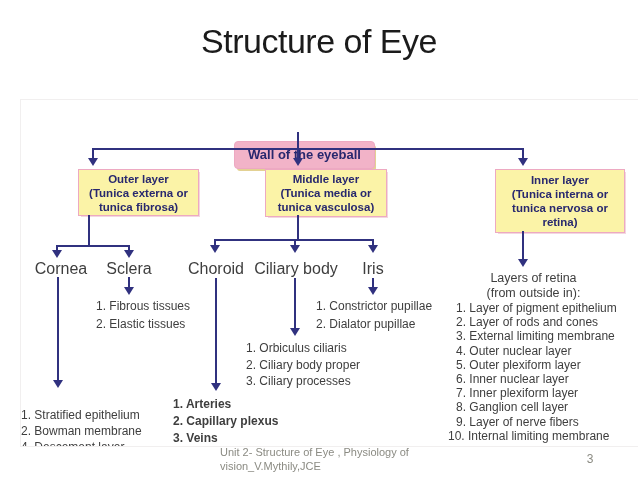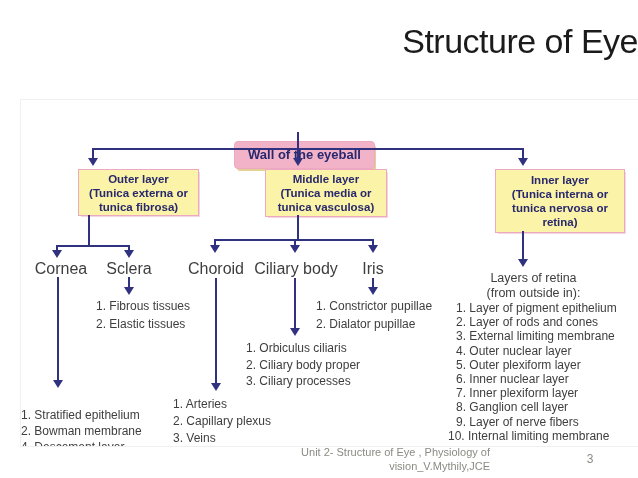--- a/index.html
+++ b/index.html
@@ -3,21 +3,21 @@
 <meta charset="utf-8">
 <style>
   :root{
     --connector:#30317f; --box-pink:#f2b3c8; --box-yellow:#fbf3a7;
     --box-border-pink:#eda9c2; --box-text:#28286e; --body-text:#3e3e3e;
     --footer-text:#8b8b83; --shadow-tan:#e3d193;
   }
   html,body{margin:0;padding:0;background:#fff;}
   .slide{position:relative;width:638px;height:478px;background:#ffffff;overflow:hidden;
          font-family:"Liberation Sans",sans-serif;}
-  .title{position:absolute;left:0;top:22px;width:638px;margin:0;text-align:right;
+  .title{position:absolute;left:0;top:22px;width:638px;margin:0;text-align:center;
          font-size:34px;font-weight:500;color:#1b1b1b;letter-spacing:-0.5px;
          font-family:"Liberation Sans",sans-serif;}
   .diagram{position:absolute;left:20px;top:99px;width:617px;height:346px;background:#fff;
            border:1px solid #f1efef;border-right:none;overflow:hidden;}
   .pbox{position:absolute;background:var(--box-pink);border:1px solid var(--box-border-pink);
         border-radius:4px;box-shadow:2px 3px 0 -1px var(--shadow-tan);
         color:var(--box-text);font-weight:bold;font-size:13px;line-height:26px;
         text-align:center;white-space:pre-line;}
   .ybox{position:absolute;background:var(--box-yellow);border:1px solid var(--box-border-pink);
         box-shadow:2px 2px 0 -1px #f3d7df;color:var(--box-text);font-weight:bold;
@@ -28,21 +28,21 @@
   .head{position:absolute;width:0;height:0;border-left:5px solid transparent;
         border-right:5px solid transparent;border-top:8px solid var(--connector);}
   .lbl{position:absolute;color:var(--body-text);font-size:16px;text-align:center;}
   .list{position:absolute;color:var(--body-text);font-size:12px;}
   .list .row{white-space:nowrap;}
   .heading{position:absolute;color:var(--body-text);font-size:12.5px;text-align:center;
            line-height:14.5px;white-space:pre-line;}
   .retina .row{padding-left:8px;line-height:14.2px;}
   .retina .row:last-child{padding-left:0;}
   .lh17{line-height:17.5px;} .lh16{line-height:16px;} .lh165{line-height:16.5px;} .lh170{line-height:17px;}
-  .footer{position:absolute;left:220px;top:446px;width:270px;text-align:right;
+  .footer{position:absolute;left:220px;top:446px;width:270px;text-align:left;
           color:var(--footer-text);font-size:11px;line-height:13.5px;white-space:pre-line;}
   .pagenum{position:absolute;left:578px;top:452px;width:24px;text-align:center;
            color:var(--footer-text);font-size:12px;}
 </style>
 </head>
 <body>
 
 <div class="slide">
   <h1 class="title">Structure of Eye</h1>
 
@@ -117,21 +117,21 @@
     <div class="stem" style="left:273px;top:178px;height:51px;"></div>
     <div class="head" style="left:269px;top:228px;"></div>
     <div class="list lh165" style="left:225px;top:240px;">
       <div class="row">1. Orbiculus ciliaris</div>
       <div class="row">2. Ciliary body proper</div>
       <div class="row">3. Ciliary processes</div>
     </div>
 
     <div class="stem" style="left:194px;top:178px;height:106px;"></div>
     <div class="head" style="left:190px;top:283px;"></div>
-    <div class="list lh170" style="left:152px;top:296px;">
+    <div class="list lh170" style="left:152px;top:296px;font-weight:bold;">
       <div class="row">1. Arteries</div>
       <div class="row">2. Capillary plexus</div>
       <div class="row">3. Veins</div>
     </div>
 
     <div class="stem" style="left:501px;top:131px;height:29px;"></div>
     <div class="head" style="left:497px;top:159px;"></div>
     <div class="heading" style="left:430px;top:171px;width:165px;">Layers of retina
 (from outside in):</div>
     <div class="list retina" style="left:427px;top:201px;width:190px;">

